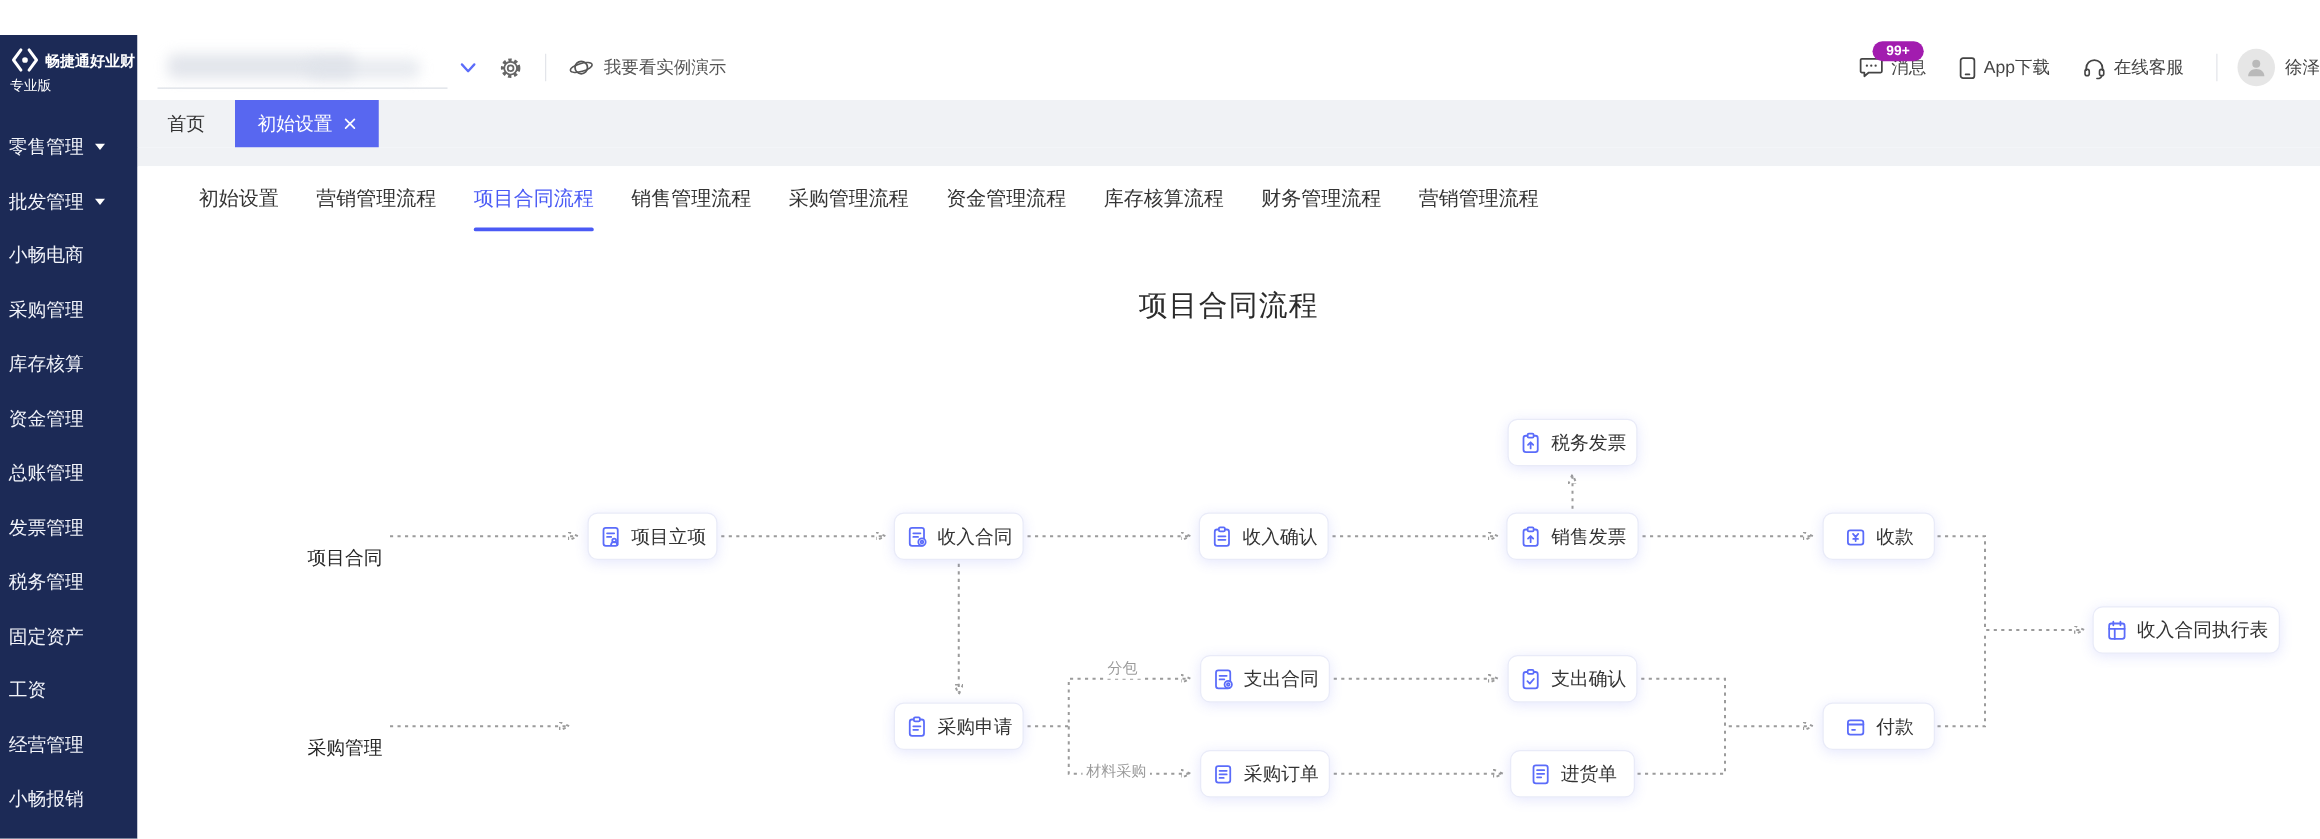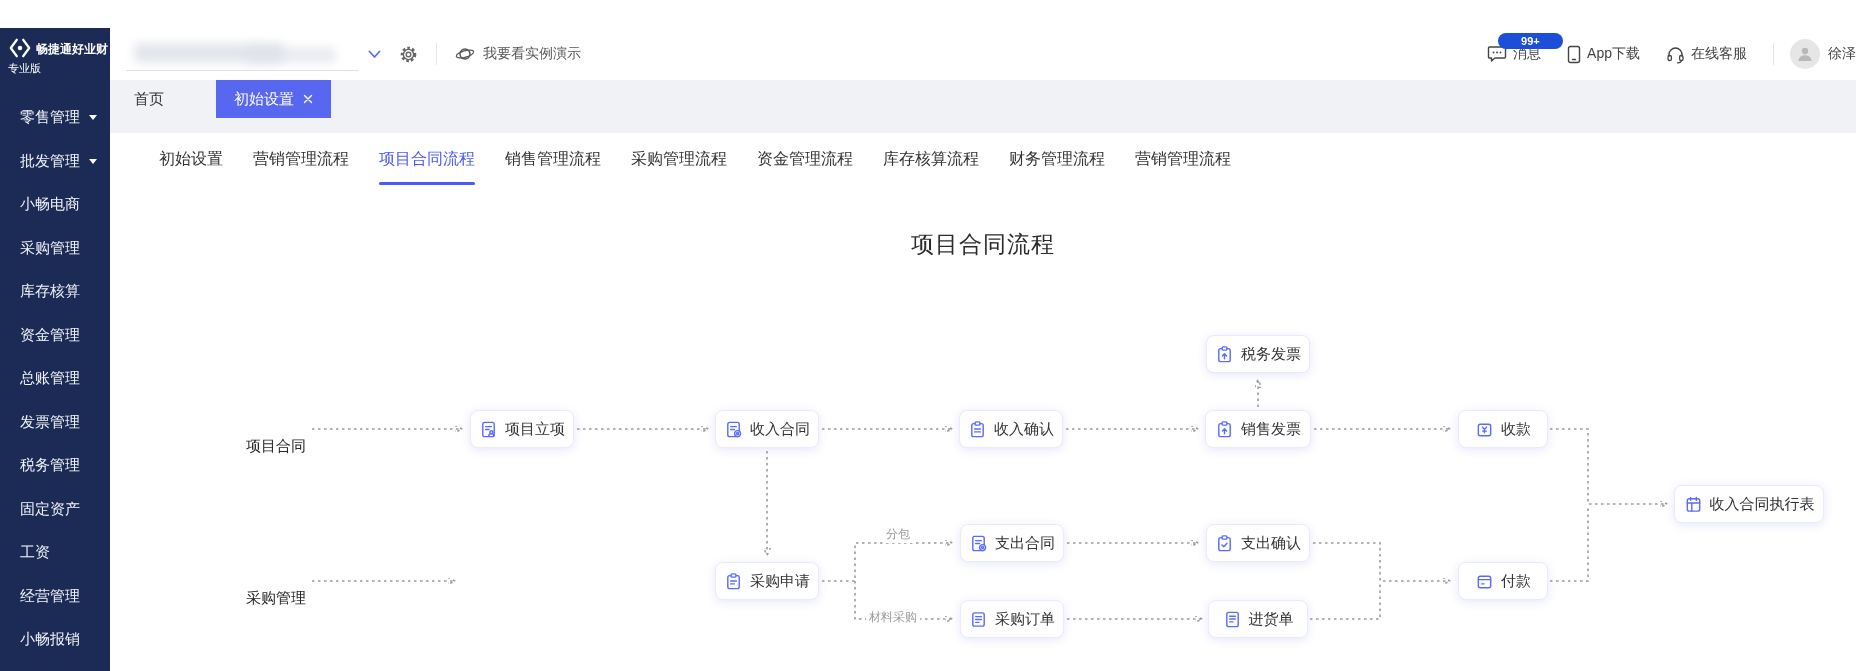--- a/index.html
+++ b/index.html
@@ -9,42 +9,42 @@
 
   
   .top-strip { position:absolute; left:0; top:0; width:1856px; height:28px; background:#ffffff; }
 
   
   .brand-block { position:absolute; left:0; top:28px; width:110px; height:52px; background:#1c2a56; }
   .brand-logo { position:absolute; left:7px; top:7px; width:26px; height:26px; }
   .brand-name { position:absolute; left:36px; top:13px; font-size:12px; font-weight:bold; color:#fff; white-space:nowrap; }
   .brand-edition { position:absolute; left:8px; top:33px; font-size:11px; color:#fff; }
   .sidebar { position:absolute; left:0; top:80px; width:110px; height:591px; background:#1c2a56; padding-top:16px; }
-  .side-item { height:43.5px; display:flex; align-items:center; padding-left:20px; font-size:15px; font-weight:500; color:#f2f4fa; cursor:pointer; }
+  .side-item { height:43.5px; display:flex; align-items:center; padding-left:7px; font-size:15px; font-weight:500; color:#f2f4fa; cursor:pointer; }
   .caret { width:0; height:0; border-left:4.5px solid transparent; border-right:4.5px solid transparent; border-top:5.5px solid #ffffff; margin-left:9px; }
 
   
   .header { position:absolute; left:110px; top:28px; width:1746px; height:52px; background:#fff; display:flex; align-items:center; }
   .search { position:relative; width:232px; height:34px; margin-left:16px; border-bottom:1px solid #dcdfe6; }
   .blur-blob { position:absolute; border-radius:6px; filter:blur(5px); }
   .blob1 { left:8px; top:6px; width:150px; height:20px; background:#ccd1dc; opacity:.55; }
   .blob2 { left:120px; top:10px; width:90px; height:16px; background:#dfe3ea; opacity:.7; }
   .hicon { color:#666; display:flex; align-items:center; }
   .chev { margin-left:10px; }
   .gear { margin-left:18px; }
   .vdiv { width:1px; height:22px; background:#e3e5ea; margin:0 18px; }
   .demo { display:flex; align-items:center; gap:8px; font-size:14px; color:#555; cursor:pointer; }
   .hspacer { flex:1; }
   .hgroup { position:relative; display:flex; align-items:center; gap:6px; font-size:14px; color:#444; margin-right:26px; cursor:pointer; white-space:nowrap; }
-  .badge { position:absolute; left:11px; top:-12px; background:#1d4ed8; color:#fff; font-size:11px; font-weight:bold; padding:1px 23px; border-radius:9px; line-height:14px; }
+  .badge { position:absolute; left:11px; top:-12px; background:#a21caf; color:#fff; font-size:11px; font-weight:bold; padding:1px 11px; border-radius:9px; line-height:14px; }
   .avatar { width:30px; height:30px; border-radius:50%; background:#e6e6e6; display:flex; align-items:center; justify-content:center; margin-right:8px; }
   .username { font-size:14px; color:#444; white-space:nowrap; }
 
   
-  .tabsbar { position:absolute; left:110px; top:80px; width:1746px; height:38px; background:#f0f2f5; display:flex; align-items:stretch;gap:28px; }
+  .tabsbar { position:absolute; left:110px; top:80px; width:1746px; height:38px; background:#f0f2f5; display:flex; align-items:stretch; }
   .wtab { display:flex; align-items:center; justify-content:center; padding:0 24px; font-size:15px; color:#333; cursor:pointer; }
   .wtab.active { background:#5867f0; color:#fff; gap:9px; padding:0 18px; }
   .bridge { position:absolute; left:110px; top:118px; width:1746px; height:15px; background:#f0f2f5; }
 
   
   .panel { position:absolute; left:110px; top:133px; width:1746px; height:538px; background:#fff; }
   .flowtabs { position:absolute; left:0; top:0; width:1746px; height:52px; display:flex; align-items:center; padding-left:49px; gap:30px; }
   .ftab { position:relative; font-size:16px; color:#333; height:52px; display:flex; align-items:center; cursor:pointer; white-space:nowrap; }
   .ftab.active { color:#4a5af5; font-weight:500; }
   .ftab.active::after { content:""; position:absolute; left:0; right:0; bottom:0; height:3px; border-radius:2px; background:#4a5af5; }

